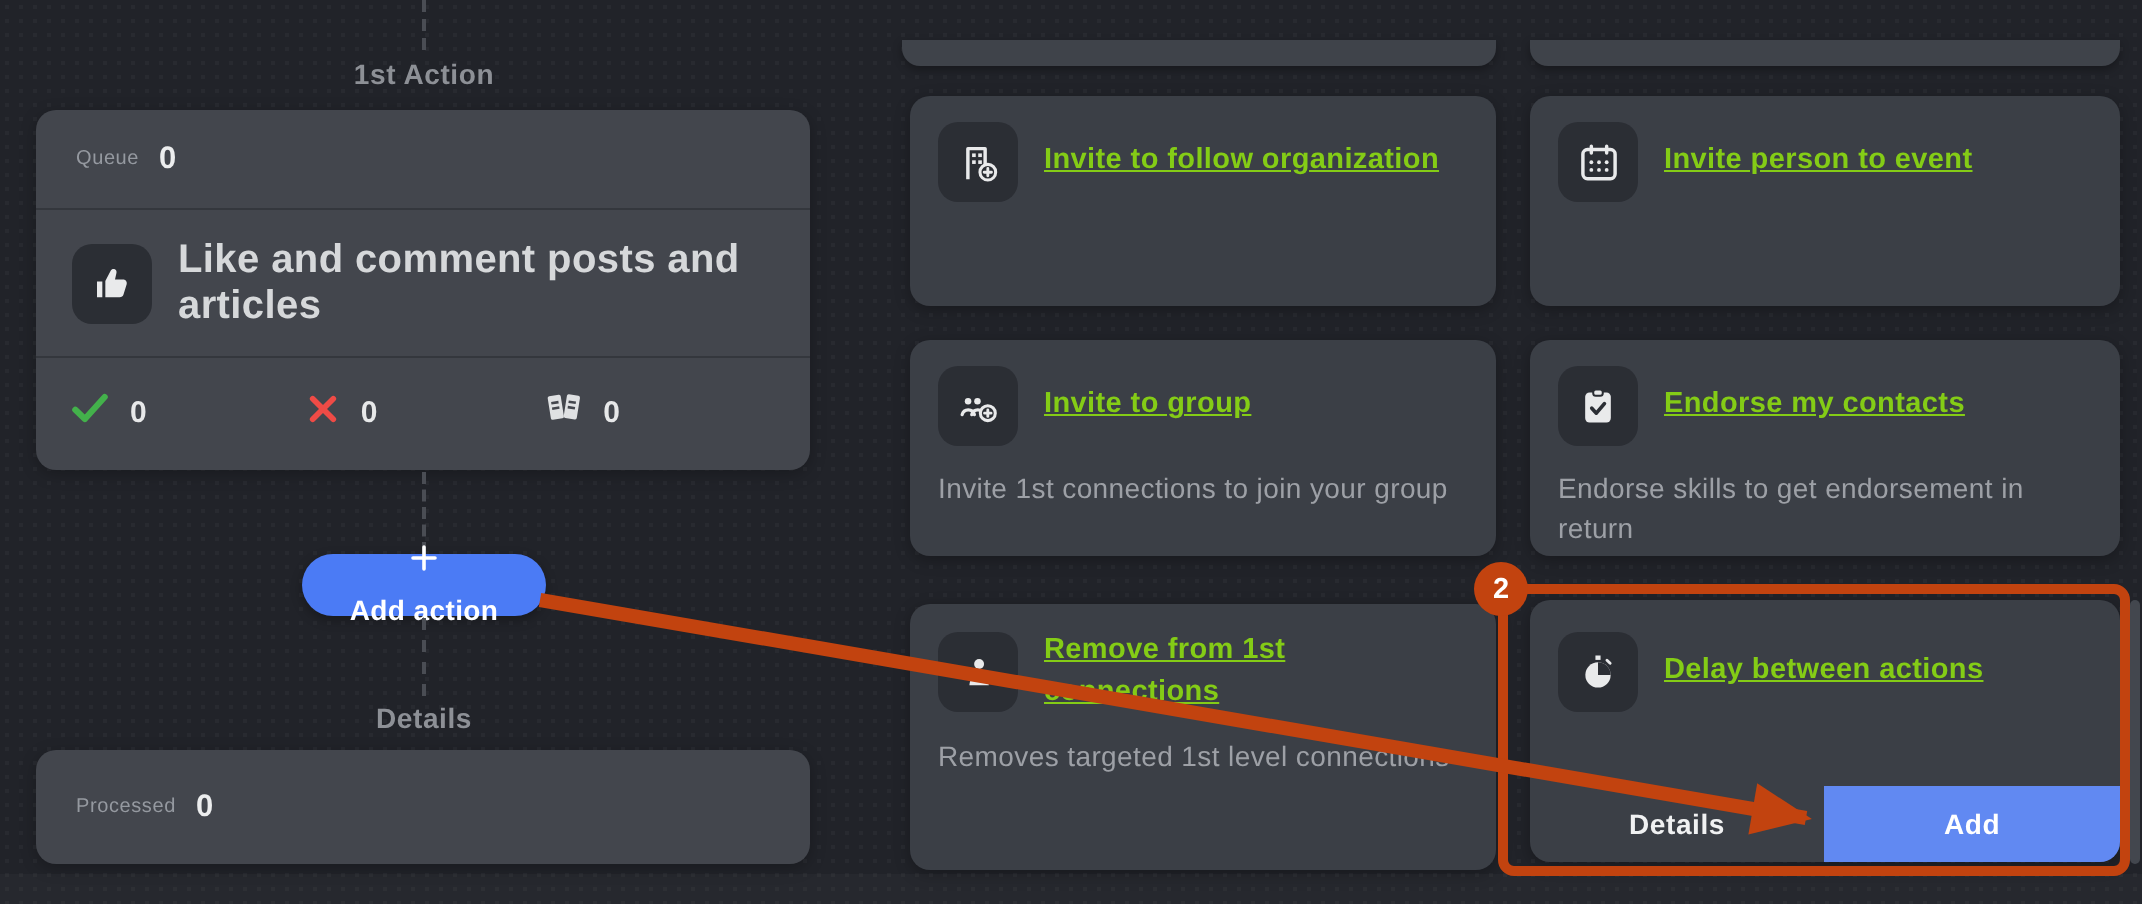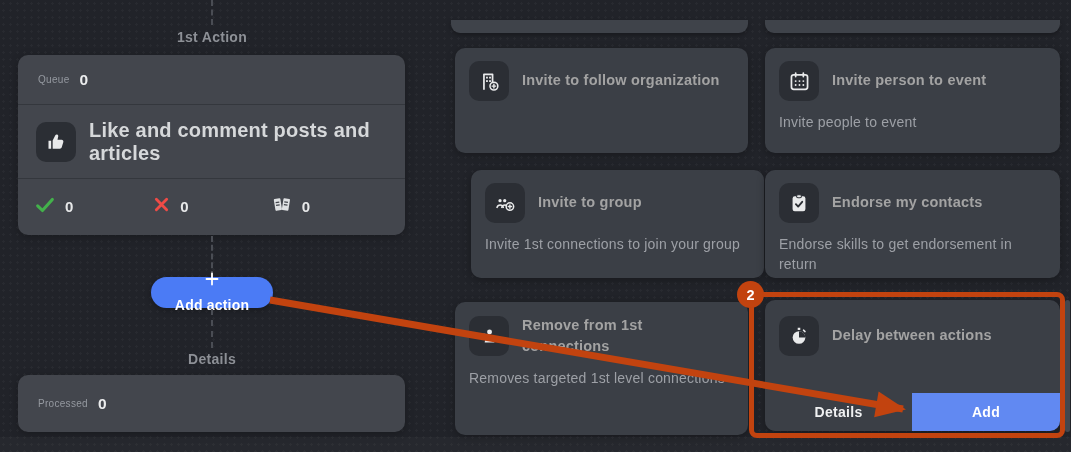--- a/index.html
+++ b/index.html
@@ -32,21 +32,21 @@
     background:#4b7bf5; border-radius:16px; color:#fff; font-size:14px; font-weight:bold;
     letter-spacing:.2px; cursor:pointer; box-shadow:0 2px 6px rgba(0,0,0,.3);
   }
 
   
   .lib-card {
     background:#3b3f46; border-radius:10px; box-shadow:0 2px 8px rgba(0,0,0,.28);
     padding:13px 14px;
   }
   .lib-head { display:flex; align-items:center; }
-  .lib-title { color:#a3a3a3; font-size:14.5px; font-weight:bold; margin-left:13px; letter-spacing:.2px; line-height:1.45; }
+  .lib-title { color:#84cc16; font-size:14.5px; font-weight:bold; margin-left:13px; letter-spacing:.2px; line-height:1.45;text-decoration:underline; }
   .lib-desc { color:#9da0a6; font-size:14px; letter-spacing:.2px; margin-top:12px; line-height:1.4; }
   .sliver { background:#3f434a; border-radius:0 0 9px 9px; box-shadow:0 2px 5px rgba(0,0,0,.3); }
   .card-actions { position:absolute; left:0; right:0; bottom:0; height:38px; display:flex; }
   .details-btn { width:147px; display:flex; align-items:center; justify-content:center; color:#f0f1f2; font-size:14px; font-weight:bold; cursor:pointer; letter-spacing:.3px; }
   .add-btn { flex:1; background:#6189f2; border-radius:0 0 10px 0; display:flex; align-items:center; justify-content:center; color:#fff; font-size:14px; font-weight:bold; cursor:pointer; letter-spacing:.3px; }
 
   
   .anno-rect { border:5px solid #c2430f; border-radius:8px; z-index:40; pointer-events:none; }
   .anno-badge {
     width:27px; height:27px; border-radius:50%; background:#c2430f; z-index:60;
@@ -156,24 +156,23 @@
           <circle cx="8" cy="11.6" r="1" fill="#e9eaeb"></circle>
             <circle cx="12" cy="11.6" r="1" fill="#e9eaeb"></circle>
             <circle cx="16" cy="11.6" r="1" fill="#e9eaeb"></circle>
           <circle cx="8" cy="15.6" r="1" fill="#e9eaeb"></circle>
             <circle cx="12" cy="15.6" r="1" fill="#e9eaeb"></circle>
             <circle cx="16" cy="15.6" r="1" fill="#e9eaeb"></circle>
         </svg>
       </div>
       <span class="lib-title">Invite person to event</span>
     </div>
-    <div class="lib-desc">Invite people to event</div>
-  </div>
-
-  <div class="abs lib-card" style="left:471px; top:170px; width:293px; height:108px;">
+  </div>
+
+  <div class="abs lib-card" style="left:455px; top:170px; width:293px; height:108px;">
     <div class="lib-head">
       <div class="icon-tile">
         <svg width="23" height="23" viewBox="0 0 24 24">
           <circle cx="6.3" cy="9" r="1.7" fill="#e9eaeb"></circle>
             <circle cx="11.2" cy="9" r="1.7" fill="#e9eaeb"></circle>
           <path d="M3.2 16a3.3 3.3 0 0 1 6.4 0" fill="none" stroke="#e9eaeb" stroke-width="1.7" stroke-linecap="round"></path>
           <path d="M8.2 16a3.3 3.3 0 0 1 6.4 0" fill="none" stroke="#e9eaeb" stroke-width="1.7" stroke-linecap="round"></path>
           <circle cx="16.6" cy="15.2" r="3.9" fill="#2b2e34" stroke="#e9eaeb" stroke-width="1.6"></circle>
           <path d="M16.6 13.5v3.4M14.9 15.2h3.4" stroke="#e9eaeb" stroke-width="1.5" stroke-linecap="round"></path>
         </svg>

